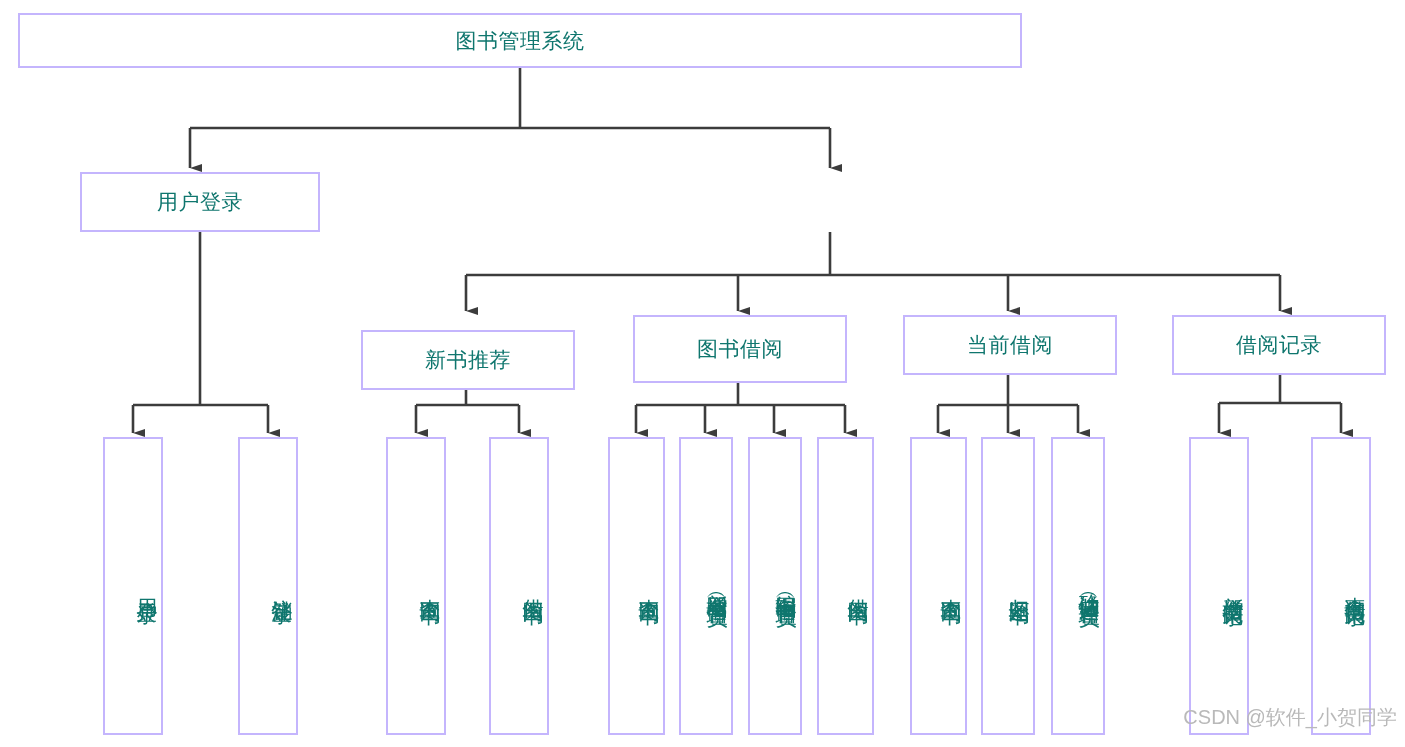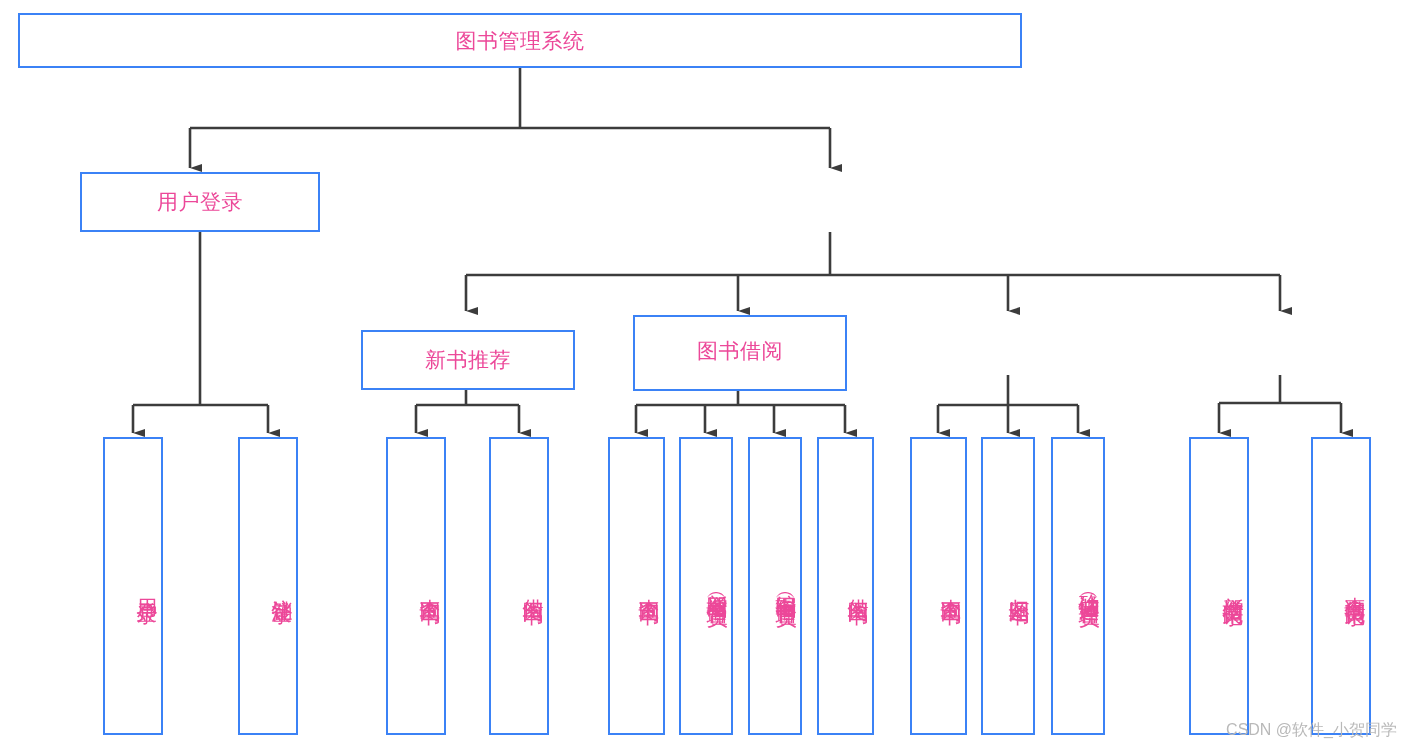--- a/index.html
+++ b/index.html
@@ -21,26 +21,26 @@
   #edges {
     position: absolute;
     left: 0;
     top: 0;
     width: 1405px;
     height: 747px;
   }
   .node {
     position: absolute;
     box-sizing: border-box;
-    border: 2px solid #3b82f6;
+    border: 2px solid #c4b5fd;
     background: #ffffff;
     display: flex;
     align-items: center;
     justify-content: center;
-    color: #ec4899;
+    color: #0f766e;
     z-index: 2;
   }
   .node.horiz {
     font-size: 21px;
     letter-spacing: 0.5px;
     line-height: 1.2;
   }
   .node.vert {
     writing-mode: vertical-rl;
     text-orientation: upright;
@@ -52,22 +52,22 @@
   }
   .node.vert .vlabel {
     writing-mode: vertical-rl;
     text-orientation: upright;
     white-space: nowrap;
     letter-spacing: 2px;
   }
   #watermark {
     position: absolute;
     right: 8px;
-    bottom: 6px;
-    font-size: 16px;
+    bottom: 16px;
+    font-size: 20px;
     color: #b9b9b9;
     z-index: 5;
     white-space: nowrap;
     font-family: "Liberation Sans", "DejaVu Sans", sans-serif;
   }
 </style>
 </head>
 <body>
 
 <div id="canvas">
@@ -127,22 +127,28 @@
     <span>图书管理系统</span>
   </div>
 
   <div class="node horiz" style="left:80px; top:172px; width:240px; height:60px;">
     <span>用户登录</span>
   </div>
 
   <div class="node horiz" style="left:361px; top:315px; width:214px; height:60px;margin-top:15px;">
     <span>新书推荐</span>
   </div>
-  <div class="node horiz" style="left:633px; top:315px; width:214px; height:76px;font-family:Liberation Mono, monospace;">
+  <div class="node horiz" style="left:633px; top:315px; width:214px; height:68px;">
     <span>图书借阅</span>
+  </div>
+  <div class="node horiz" style="left:903px; top:315px; width:214px; height:60px;">
+    <span>当前借阅</span>
+  </div>
+  <div class="node horiz" style="left:1172px; top:315px; width:214px; height:60px;">
+    <span>借阅记录</span>
   </div>
 
   <div class="node vert" style="left:103px; top:437px; width:60px; height:298px;">
     <span class="vlabel">用户登录</span>
   </div>
   <div class="node vert" style="left:238px; top:437px; width:60px; height:298px;">
     <span class="vlabel">注销登录</span>
   </div>
 
   <div class="node vert" style="left:386px; top:437px; width:60px; height:298px;">

